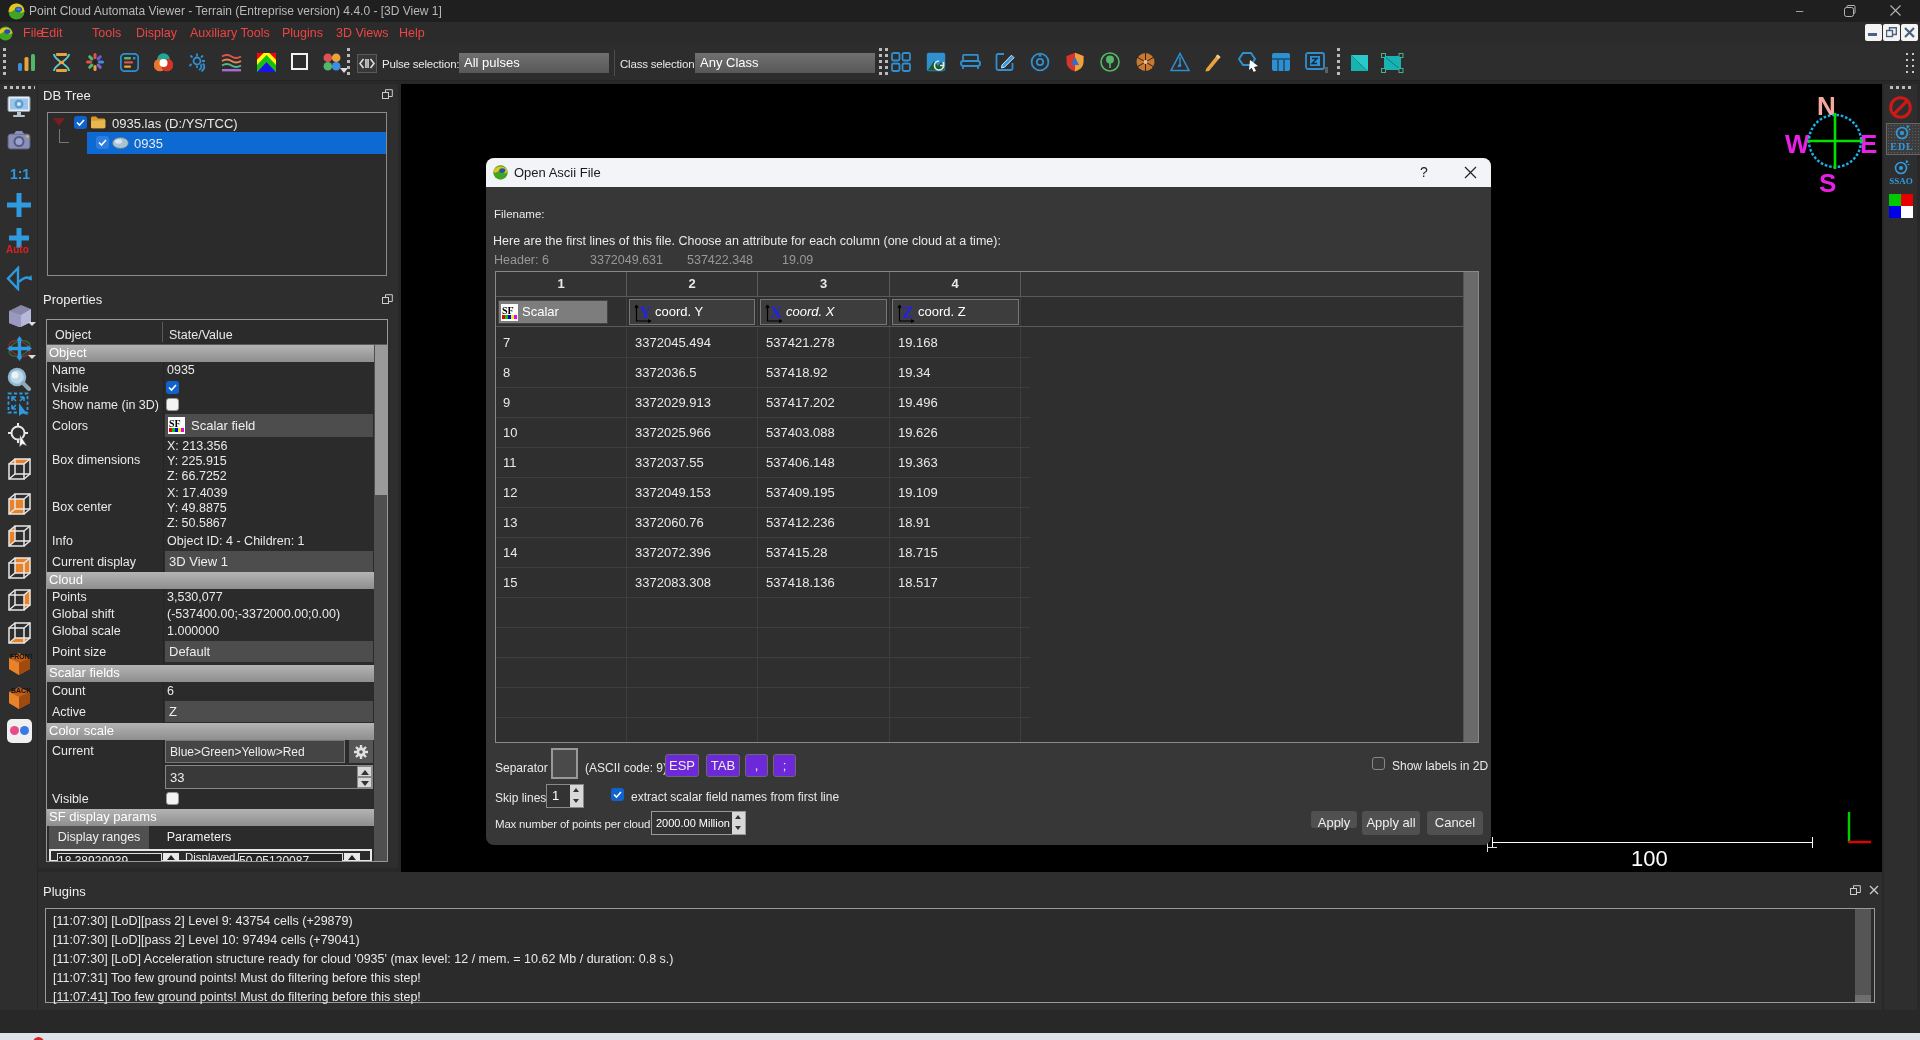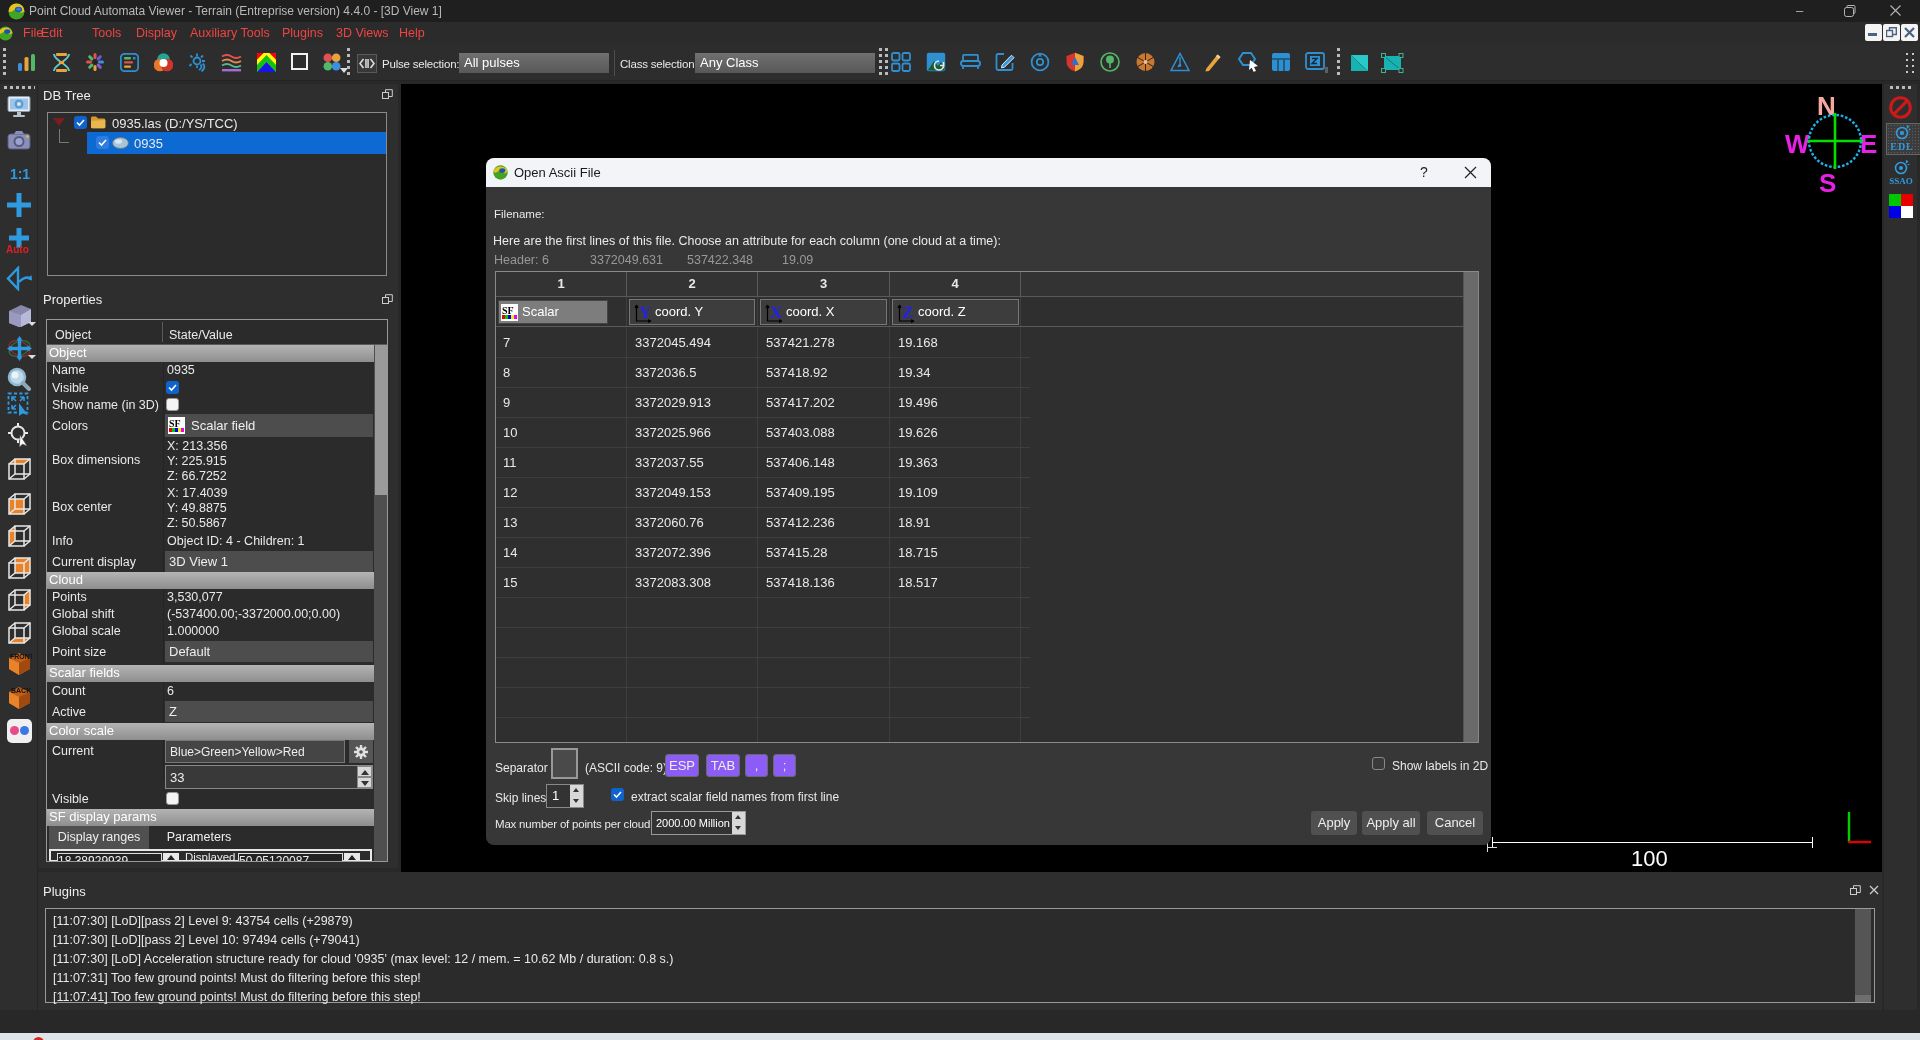--- a/index.html
+++ b/index.html
@@ -20,21 +20,21 @@
 #taskbar { left:0; top:1033px; width:1920px; height:7px; background:#dfe3ea; }
 .paneltitle { position:absolute; left:5px; top:4px; color:#eee; font-size:13px; }
 .sunken { position:absolute; background:#2b2b2b; border:1px solid #8a8a8a; }
 #banner { position:absolute; left:0; top:0; width:1481px; height:22px; background:#b2b21e;
   color:#111; font-weight:bold; font-size:18px; line-height:21px; letter-spacing:0.8px; }
 .dlg { position:absolute; left:486px; top:158px; width:1005px; height:687px;
   background:#373737; border-radius:8px; overflow:hidden; }
 .dlgtitle { position:absolute; left:0; top:0; width:100%; height:29px; background:#f2f4f7; }
 .txt { position:absolute; color:#e9e9e9; font-size:13px; white-space:nowrap; }
 .gtxt { position:absolute; color:#989898; font-size:12.5px; white-space:nowrap; }
-.btn { position:absolute; background:#8b5cf6; border:1px solid #6a6a6a; color:#eee;
+.btn { position:absolute; background:#6d28d9; border:1px solid #6a6a6a; color:#eee;
   font-size:13px; text-align:center; border-radius:3px; }
 .combo { position:absolute; background:linear-gradient(#707070,#585858); color:#fff;
   font-size:13px; padding-left:5px; }
 .cb { position:absolute; width:13px; height:13px; border-radius:3px; }
 .cbon { background:#0e63cf; }
 .cboff { background:#f4f4f4; border:1px solid #999; }
 .seclbl { position:absolute; left:0px; width:327px; height:17px;
   background:linear-gradient(#b4b4b4,#8e8e8e); color:#fff; font-size:13px; padding-left:2px; }
 .prow { position:absolute; color:#e9e9e9; font-size:12.5px; white-space:nowrap; }
 .attrcombo { background:#3d3d3d; border:1px solid #777; color:#fff; font-size:13px; line-height:24px; }
@@ -644,21 +644,21 @@
     <div class="abs attrcombo" style="left:133px;top:27px;width:126px;height:26px;">
       <svg style="position:absolute;left:3px;top:2px" width="20" height="22" viewBox="0 0 20 22">
         <path d="M3.5 3 V19 H18 M3.5 3 L2 6 M3.5 3 L5 6 M18 19 L15 17.8 M18 19 L15 20.4" stroke="#000" stroke-width="1.2" fill="none"></path>
         <text x="6" y="16" font-size="17" font-weight="bold" font-family="Liberation Serif" fill="#2222e8">Y</text>
       </svg><span style="margin-left:25px;">coord. Y</span>
     </div>
     <div class="abs attrcombo" style="left:264px;top:27px;width:127px;height:26px;">
       <svg style="position:absolute;left:3px;top:2px" width="20" height="22" viewBox="0 0 20 22">
         <path d="M3.5 3 V19 H18 M3.5 3 L2 6 M3.5 3 L5 6 M18 19 L15 17.8 M18 19 L15 20.4" stroke="#000" stroke-width="1.2" fill="none"></path>
         <text x="6" y="16" font-size="17" font-weight="bold" font-family="Liberation Serif" fill="#2222e8">X</text>
-      </svg><span style="margin-left:25px;">coord. X</span>
+      </svg><span style="margin-left:25px;font-style:italic;">coord. X</span>
     </div>
     <div class="abs attrcombo" style="left:396px;top:27px;width:127px;height:26px;">
       <svg style="position:absolute;left:3px;top:2px" width="20" height="22" viewBox="0 0 20 22">
         <path d="M3.5 3 V19 H18 M3.5 3 L2 6 M3.5 3 L5 6 M18 19 L15 17.8 M18 19 L15 20.4" stroke="#000" stroke-width="1.2" fill="none"></path>
         <text x="6" y="16" font-size="17" font-weight="bold" font-family="Liberation Serif" fill="#2222e8">Z</text>
       </svg><span style="margin-left:25px;">coord. Z</span>
     </div>
 
     <div id="drows">
 <div class="txt" style="left:7px;top:63px;">7</div>
@@ -739,16 +739,16 @@
     </div>
   <div class="txt" style="left:145px;top:632px;font-size:12px;">extract scalar field names from first line</div>
   <div class="txt" style="left:9px;top:660px;font-size:11.5px;letter-spacing:-0.2px;">Max number of points per cloud</div>
   <div class="abs" style="left:165px;top:653px;width:95px;height:24px;background:#333;border:1px solid #999;color:#fff;font-size:11px;line-height:22px;"><span style="margin-left:4px;">2000.00 Million</span></div>
   <div class="abs" style="left:246px;top:654px;width:13px;height:11px;background:#d8d8d8;">
       <div style="position:absolute;left:3px;top:3px;border-left:3.5px solid transparent;border-right:3.5px solid transparent;border-bottom:4.5px solid #333;"></div>
     </div>
   <div class="abs" style="left:246px;top:665px;width:13px;height:11px;background:#d8d8d8;">
       <div style="position:absolute;left:3px;top:3px;border-left:3.5px solid transparent;border-right:3.5px solid transparent;border-top:4.5px solid #333;"></div>
     </div>
-  <div class="btn" style="left:825px;top:653px;width:46px;height:24px;line-height:23px;border:none;background:#505050;">Apply</div>
+  <div class="btn" style="left:825px;top:653px;width:46px;height:17px;line-height:23px;border:none;background:#505050;">Apply</div>
   <div class="btn" style="left:876px;top:653px;width:58px;height:24px;line-height:23px;border:none;background:#505050;">Apply all</div>
   <div class="btn" style="left:941px;top:653px;width:56px;height:24px;line-height:23px;border:none;background:#505050;">Cancel</div>
 </div>
 
 </body></html>

